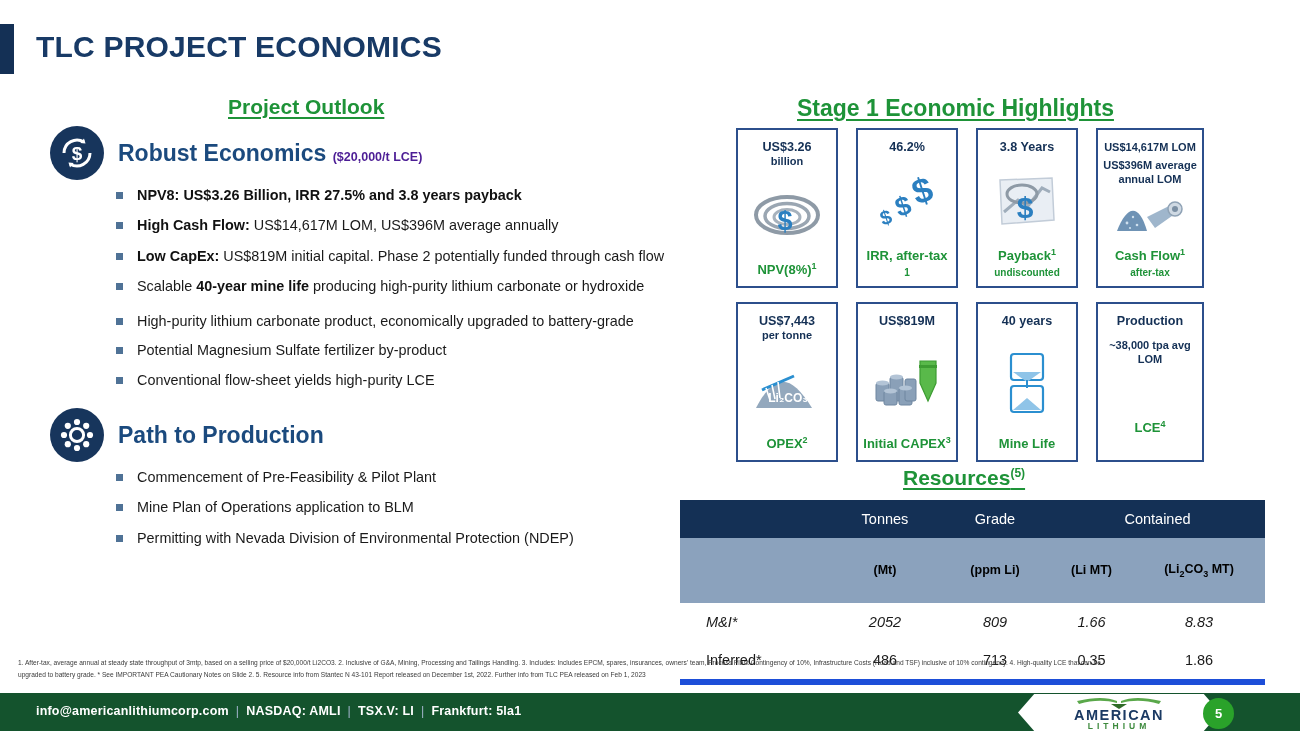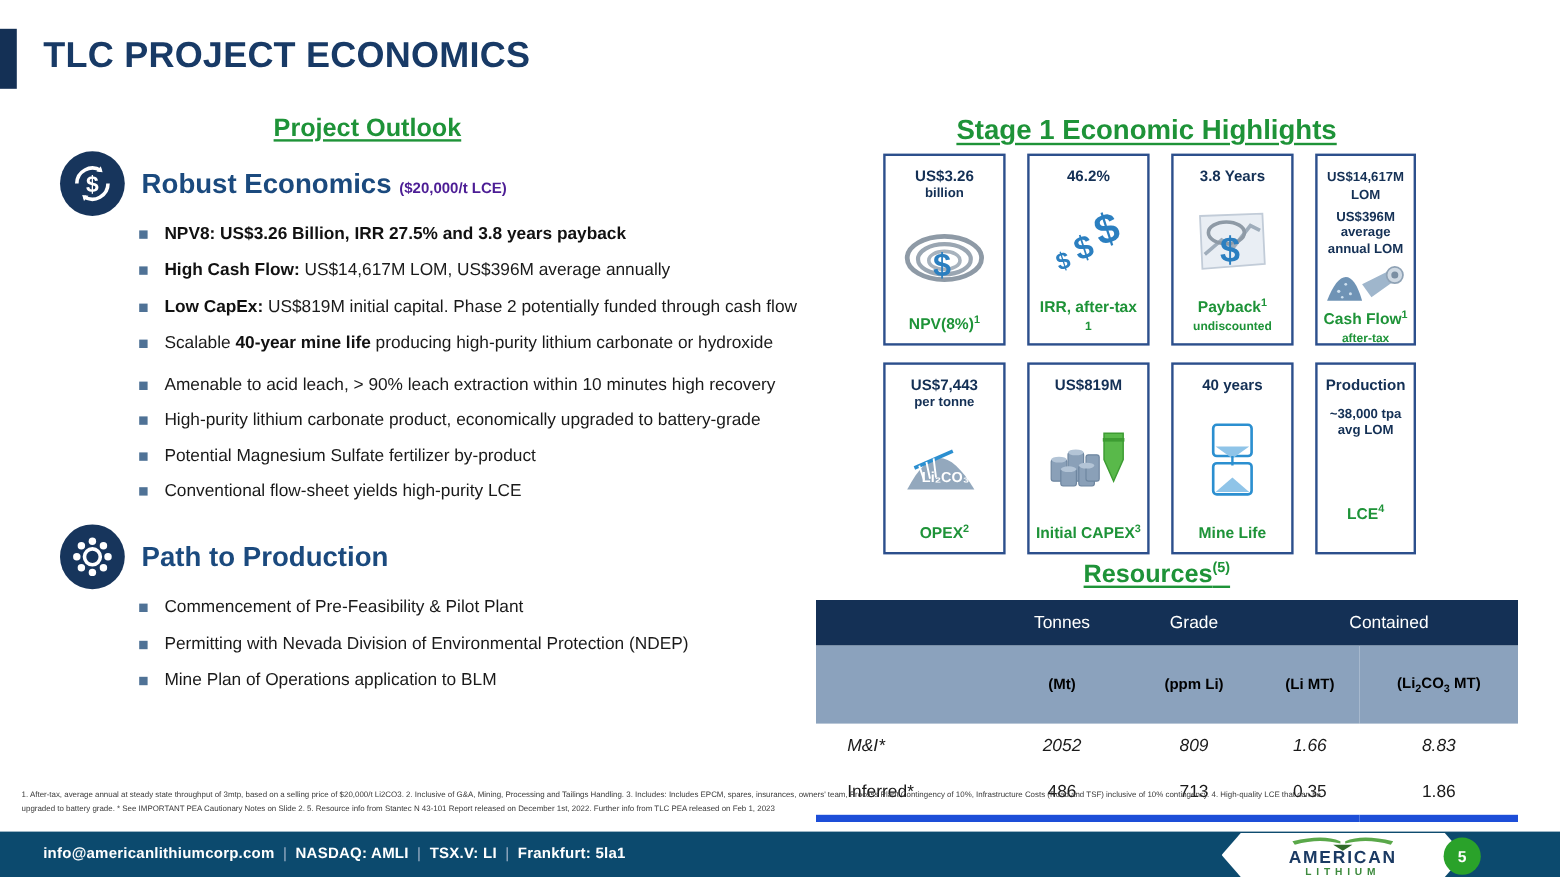--- a/index.html
+++ b/index.html
@@ -84,21 +84,21 @@
   .card .val {
     font-size: 12.6px; font-weight: bold; color: #143055; line-height: 1.22;
   }
   .card .val .small { font-size: 11px; display: block; }
   .card .art { flex: 1 1 auto; display: flex; align-items: center; justify-content: center; width: 100%; }
   .card .lbl {
     font-size: 13px; font-weight: bold; color: #1e9338; line-height: 1.15;
   }
   .card .lbl sup { font-size: 9px; }
   .card .sublbl { font-size: 10px; font-weight: bold; color: #1e9338; margin-top: 3px; }
-  .card.wide { width: 84px; }
+  .card.wide { width: 108px; }
 
   
   .res-table {
     position: absolute; left: 680px; top: 500px; width: 585px;
     border-collapse: collapse; font-size: 14px;
   }
   .res-table th, .res-table td { text-align: center; }
   .res-table thead tr.h1 th {
     background: #143055; color: #fff; font-weight: normal;
     padding: 11px 4px; font-size: 14.5px;
@@ -117,21 +117,21 @@
 
   
   .footnotes {
     position: absolute; left: 18px; top: 657px; width: 1270px;
     font-size: 6.6px; color: #3a3a3a; line-height: 1.75;
   }
 
   
   .footer {
     position: absolute; left: 0; bottom: 0; width: 1300px; height: 38px;
-    background: #0c4a6e;
+    background: #14532d;
     text-decoration: underline;
   }
   .footer-text {
     position: absolute; left: 36px; top: 11px;
     color: #ffffff; font-size: 12.5px; font-weight: bold; letter-spacing: .2px;
   }
   .footer-text .sep { color: #9fb2c8; padding: 0 7px; font-weight: normal; }
 
   .logo-badge {
     position: absolute; left: 1018px; top: 694px;
@@ -193,21 +193,20 @@
       <ul class="bullets">
         <li><b>NPV8: US$3.26 Billion, IRR 27.5% and 3.8 years payback</b></li>
         <li><b>High Cash Flow:</b><span> US$14,617M LOM, US$396M average annually</span></li>
         <li><b>Low CapEx:</b><span> US$819M initial capital. Phase 2 potentially funded through cash flow</span></li>
         <li><span>Scalable </span><b>40-year mine life</b><span> producing high-purity lithium carbonate or hydroxide</span></li>
       </ul>
     </div>
 
     <div class="block" style="margin-top:18px">
       <ul class="bullets tight">
-        <li><span>Amenable to acid leach, &gt; 90% leach extraction within 10 minutes high recovery</span></li>
         <li><span>High-purity lithium carbonate product, economically upgraded to battery-grade</span></li>
         <li><span>Potential Magnesium Sulfate fertilizer by-product</span></li>
         <li><span>Conventional flow-sheet yields high-purity LCE</span></li>
       </ul>
     </div>
 
     <div class="block" style="margin-top:18px">
       <div class="block-head">
         <div class="circ-icon">
           <svg width="38" height="38" viewBox="0 0 38 38">
@@ -223,22 +222,22 @@
             </g>
             <circle cx="19" cy="19" r="6.6" fill="none" stroke="#fff" stroke-width="3"></circle>
           </svg>
         </div>
         <div class="block-title">
           <span>Path to Production</span>
         </div>
       </div>
       <ul class="bullets">
         <li><span>Commencement of Pre-Feasibility &amp; Pilot Plant</span></li>
+        <li><span>Mine Plan of Operations application to BLM</span></li>
         <li><span>Permitting with Nevada Division of Environmental Protection (NDEP)</span></li>
-        <li><span>Mine Plan of Operations application to BLM</span></li>
       </ul>
     </div>
   </div>
 
   <div class="green-head" id="stage1-head">Stage 1 Economic Highlights</div>
 
   <div class="cards">
 
     <div class="card">
       <div class="val">

